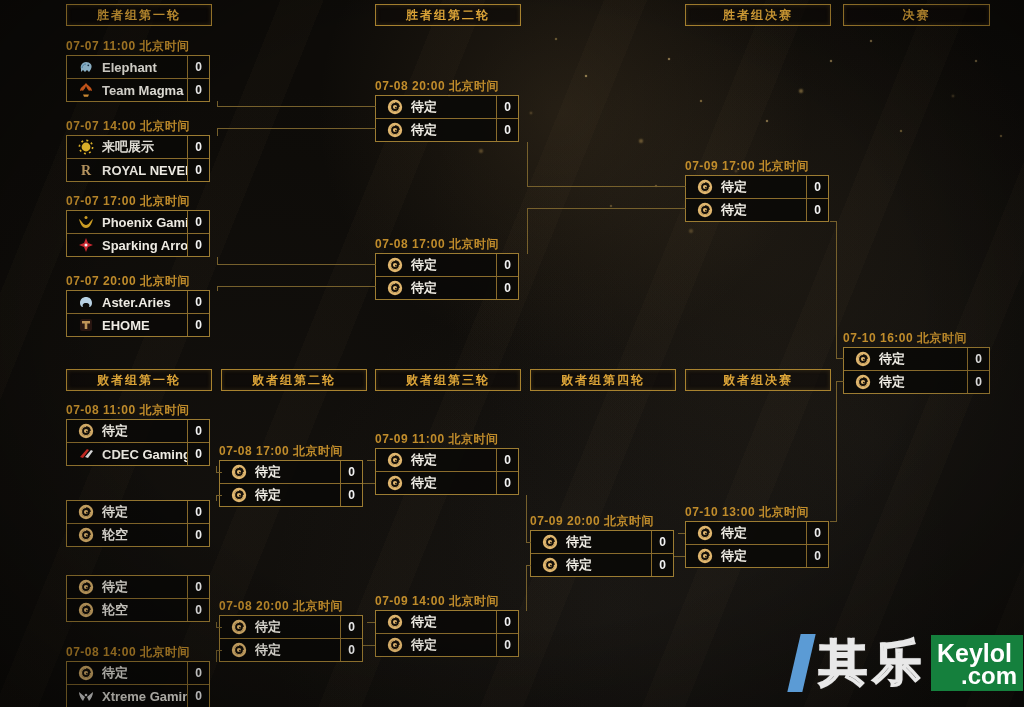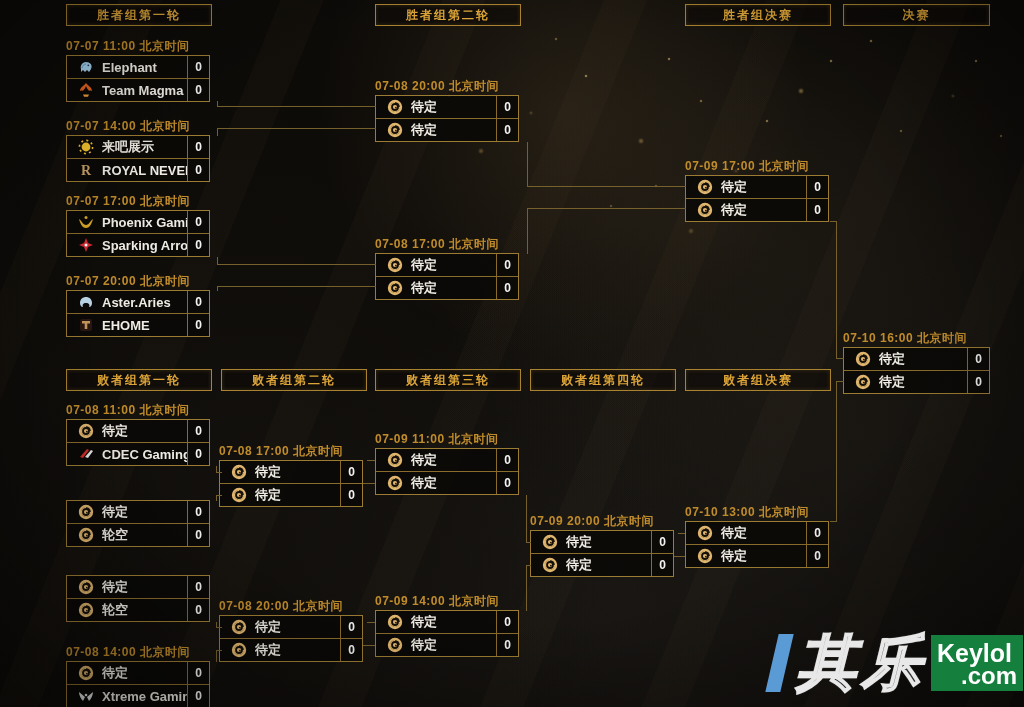--- a/index.html
+++ b/index.html
@@ -92,24 +92,24 @@
   
   .watermark{
     position:absolute;right:1px;bottom:8px;height:72px;
     display:flex;align-items:center;pointer-events:none;
   }
   .wm-slash{
     width:15px;height:58px;background:#5b9bd5;
     transform:skewX(-13deg);margin-right:10px;
   }
   .wm-cn{
-    font-size:59px;font-weight:bold;color:#2f2f2f;letter-spacing:6px;
+    font-size:48px;font-weight:bold;color:#2f2f2f;letter-spacing:6px;
     -webkit-text-stroke:2px #e8e8e8;
     text-shadow:0 0 2px #e8e8e8;
-    line-height:60px;margin-right:4px;font-style:italic;
+    line-height:60px;margin-right:4px;
   }
   .wm-box{
     width:92px;height:56px;background:#15803d;color:#fff;
     display:flex;flex-direction:column;justify-content:center;
     padding:0 6px;box-sizing:border-box;
   }
   .wm-brand{font-size:25px;font-weight:bold;line-height:26px;text-align:left;}
   .wm-domain{font-size:24px;font-weight:bold;line-height:20px;text-align:right;}
 </style>
 </head>

